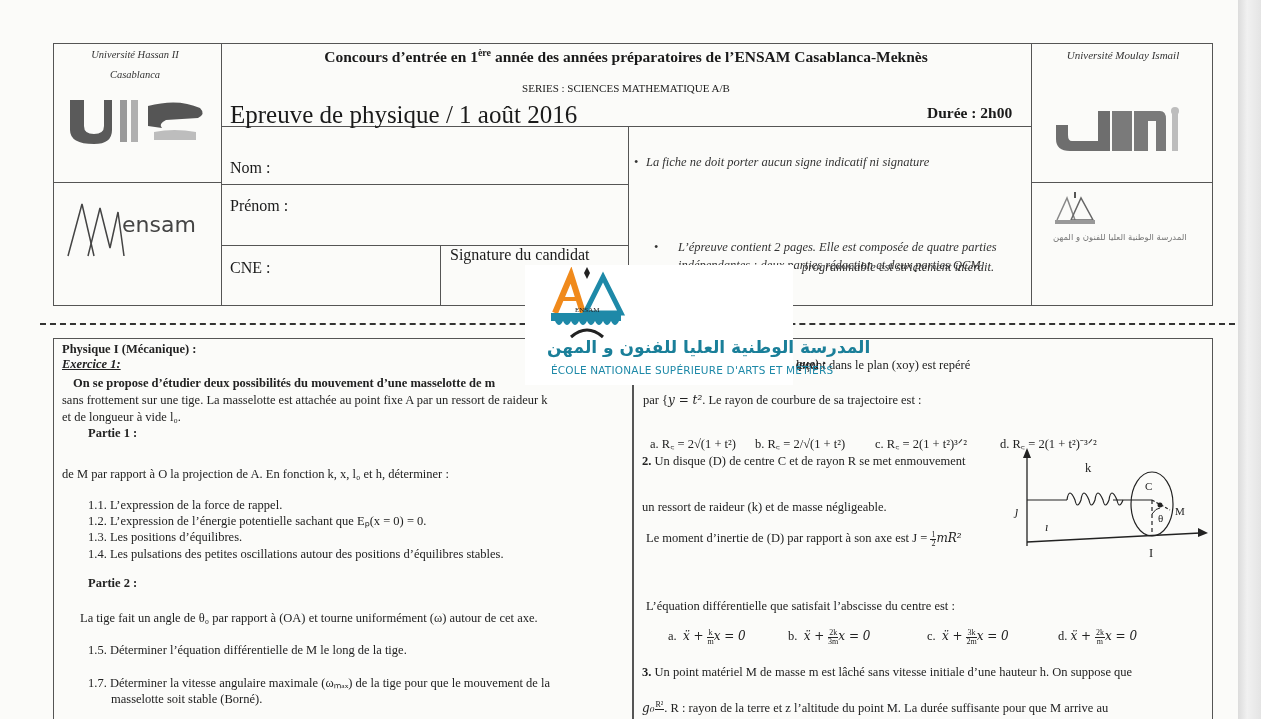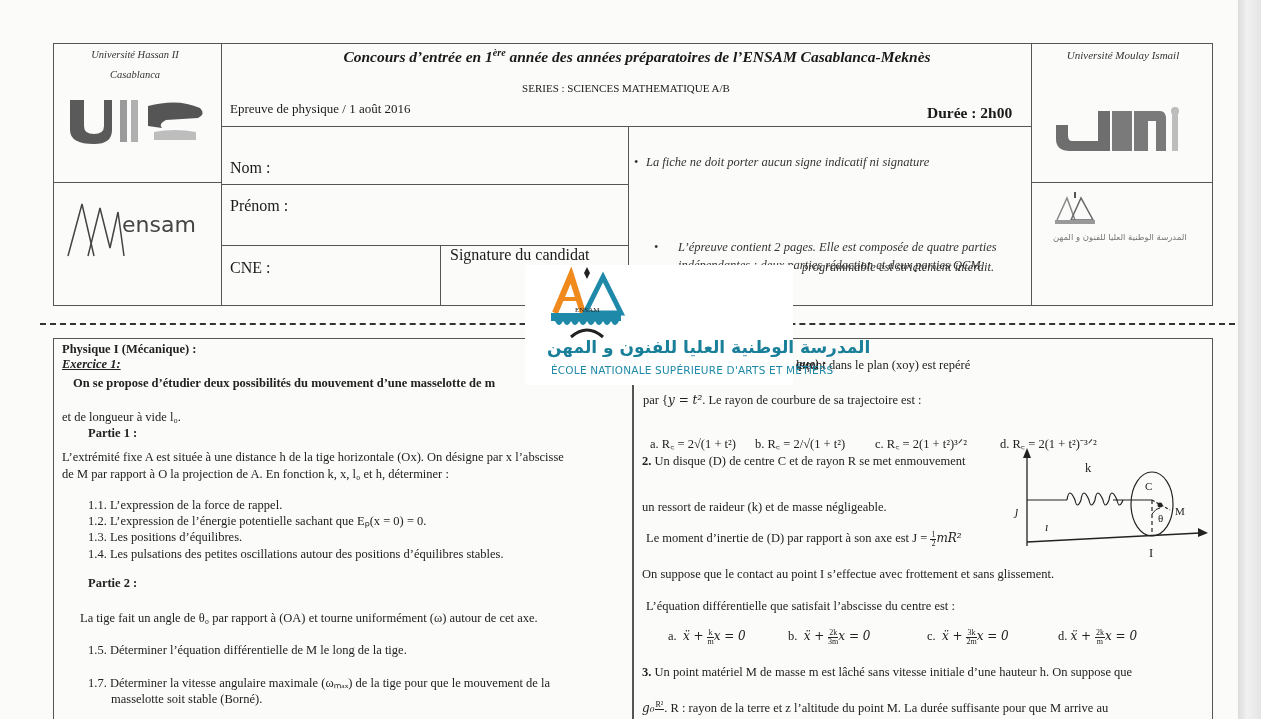--- a/index.html
+++ b/index.html
@@ -10,21 +10,21 @@
           background: linear-gradient(to right, #dcdcdc, #f1f1f1 40%, #e4e4e4); }
   .abs { position: absolute; }
   .box { position: absolute; border: 1px solid #555; }
   .hl { position: absolute; height: 1px; background: #555; }
   .vl { position: absolute; width: 1px; background: #555; }
   .ital { font-style: italic; }
   .uni { font-size: 10.5px; font-style: italic; text-align: center; color: #333; line-height: 20px; }
   .title { font-size: 15.5px; font-weight: bold; text-align: center; }
   .title sup { font-size: 10px; }
   .series { font-size: 11px; text-align: center; }
-  .epreuve { font-size: 13px; }
+  .epreuve { font-size: 25px; }
   .duree { font-size: 15.5px; font-weight: bold; }
   .field { font-size: 16px; }
   .note { font-size: 12.5px; font-style: italic; color: #333; line-height: 18px; }
   .note .b { display: inline-block; width: 12px; font-style: normal; }
   .body-text { font-size: 12.5px; line-height: 16px; color: #222; }
   .q { font-size: 12.5px; line-height: 16px; color: #222; }
   .bold { font-weight: bold; }
   .dash { position: absolute; top: 323px; height: 0; border-top: 2px dashed #333; }
   .math { font-family: "DejaVu Serif", serif; font-style: italic; font-size: 12px; }
   .ensam-wm { position: absolute; left: 525px; top: 265px; width: 268px; height: 120px; background: #ffffff; }
@@ -61,21 +61,21 @@
     </svg>
   </div>
   <div class="abs" style="left:66px; top:198px; width:140px; height:60px;">
     <svg width="60" height="60" viewBox="0 0 60 60" style="position:absolute; left:0; top:0;">
       <path d="M2 58 L16 6 L28 58" fill="none" stroke="#444" stroke-width="1.5"></path>
       <path d="M22 58 L34 10 L44 50 L52 14 L58 58" fill="none" stroke="#444" stroke-width="1.5"></path>
     </svg>
     <span class="abs" style="left:56px; top:14px; font-family:'DejaVu Sans', sans-serif; font-size:22px; color:#444;">ensam</span>
   </div>
 
-  <div class="abs title" style="left:232px; top:47px; width:810px;font-style:italic;">
+  <div class="abs title" style="left:221px; top:47px; width:810px;">
     <span>Concours d’entrée en 1</span><sup>ère</sup><span> année des années préparatoires de l’ENSAM Casablanca-Meknès</span>
   </div>
   <div class="abs series" style="left:221px; top:82px; width:810px;">SERIES : SCIENCES MATHEMATIQUE A/B</div>
   <div class="abs epreuve" style="left:230px; top:101px;">Epreuve de physique / 1 août 2016</div>
   <div class="abs duree" style="left:927px; top:104px;">Durée : 2h00</div>
 
   <div class="abs field" style="left:230px; top:139px;margin-top:20px;">Nom :</div>
   <div class="abs field" style="left:230px; top:197px;">Prénom :</div>
   <div class="abs field" style="left:230px; top:259px;">CNE :</div>
   <div class="abs field" style="left:450px; top:246px;">Signature du candidat</div>
@@ -107,23 +107,23 @@
     </svg>
     <div class="abs" style="left:0; top:42px; font-size:8.5px; color:#777; font-family:'DejaVu Sans', sans-serif; direction:rtl; white-space:nowrap;">المدرسة الوطنية العليا للفنون و المهن</div>
   </div>
 
   <div class="dash" style="left:40px; width:1195px;"></div>
 
   <div class="box" style="left:53px; top:338px; width:580px; height:400px;"></div>
   <div class="abs body-text bold" style="left:62px; top:341px;">Physique I (Mécanique) :</div>
   <div class="abs body-text bold ital" style="left:62px; top:356px; text-decoration:underline;">Exercice 1:</div>
   <div class="abs body-text" style="left:73px; top:375px;font-weight:bold;">On se propose d’étudier deux possibilités du mouvement d’une masselotte de m</div>
+  <div class="abs body-text" style="left:62px; top:392px; width:568px;">sans frottement sur une tige. La masselotte est attachée au point fixe A par un ressort de raideur k</div>
   <div class="abs body-text" style="left:62px; top:409px;">et de longueur à vide l₀.</div>
   <div class="abs body-text bold" style="left:88px; top:425px;">Partie 1 :</div>
-  <div class="abs body-text" style="left:62px; top:449px; width:570px;">L’extrémité fixe A est située à une distance h de la tige horizontale (Ox). On désigne par x l’abscisse</div>
   <div class="abs body-text" style="left:62px; top:466px;">de M par rapport à O  la projection de A. En fonction k, x, l₀ et h, déterminer :</div>
   <div class="abs body-text" style="left:88px; top:497px;">1.1. L’expression de la force de rappel.</div>
   <div class="abs body-text" style="left:88px; top:513px;">1.2. L’expression de l’énergie potentielle sachant que Eₚ(x = 0) = 0.</div>
   <div class="abs body-text" style="left:88px; top:529px;">1.3. Les positions d’équilibres.</div>
   <div class="abs body-text" style="left:88px; top:546px;">1.4. Les pulsations des petites oscillations autour des positions d’équilibres stables.</div>
   <div class="abs body-text bold" style="left:88px; top:575px;">Partie 2 :</div>
   <div class="abs body-text" style="left:80px; top:610px;">La tige fait un angle de θ₀ par rapport à (OA) et tourne uniformément (ω) autour de cet axe.</div>
   <div class="abs body-text" style="left:88px; top:642px;">1.5. Déterminer l’équation différentielle de M le long de la tige.</div>
   <div class="abs body-text" style="left:88px; top:675px;">1.7. Déterminer la vitesse angulaire maximale (ωₘₐₓ) de la tige pour que le mouvement de la</div>
   <div class="abs body-text" style="left:111px; top:691px;">masselotte soit stable (Borné).</div>
@@ -164,21 +164,20 @@
     </svg>
     <span class="abs q" style="left:73px; top:12px;">k</span>
     <span class="abs q" style="left:133px; top:30px; font-size:11px;">C</span>
     <span class="abs q" style="left:163px; top:55px; font-size:11px;">M</span>
     <span class="abs q" style="left:146px; top:62px; font-size:11px;">θ</span>
     <span class="abs q ital" style="left:3px; top:55px;">ȷ⃗</span>
     <span class="abs q ital" style="left:33px; top:71px;">ı⃗</span>
     <span class="abs q" style="left:137px; top:97px;">I</span>
   </div>
 
-  <div class="abs q" style="left:642px; top:566px;">On suppose que le contact au point I s’effectue avec frottement et sans glissement.</div>
   <div class="abs q" style="left:646px; top:598px;">L’équation différentielle que satisfait l’abscisse du centre est :</div>
 
   <div class="abs q" style="left:668px; top:628px;">
     <span>a.</span>&nbsp;&nbsp;<span class="math">ẍ + </span><span class="frac"><span class="num">k</span><span>m</span></span><span class="math">x = 0</span>
   </div>
   <div class="abs q" style="left:788px; top:628px;">
     <span>b.</span>&nbsp;&nbsp;<span class="math">ẍ + </span><span class="frac"><span class="num">2k</span><span>3m</span></span><span class="math">x = 0</span>
   </div>
   <div class="abs q" style="left:927px; top:628px;">
     <span>c.</span>&nbsp;&nbsp;<span class="math">ẍ + </span><span class="frac"><span class="num">3k</span><span>2m</span></span><span class="math">x = 0</span>

